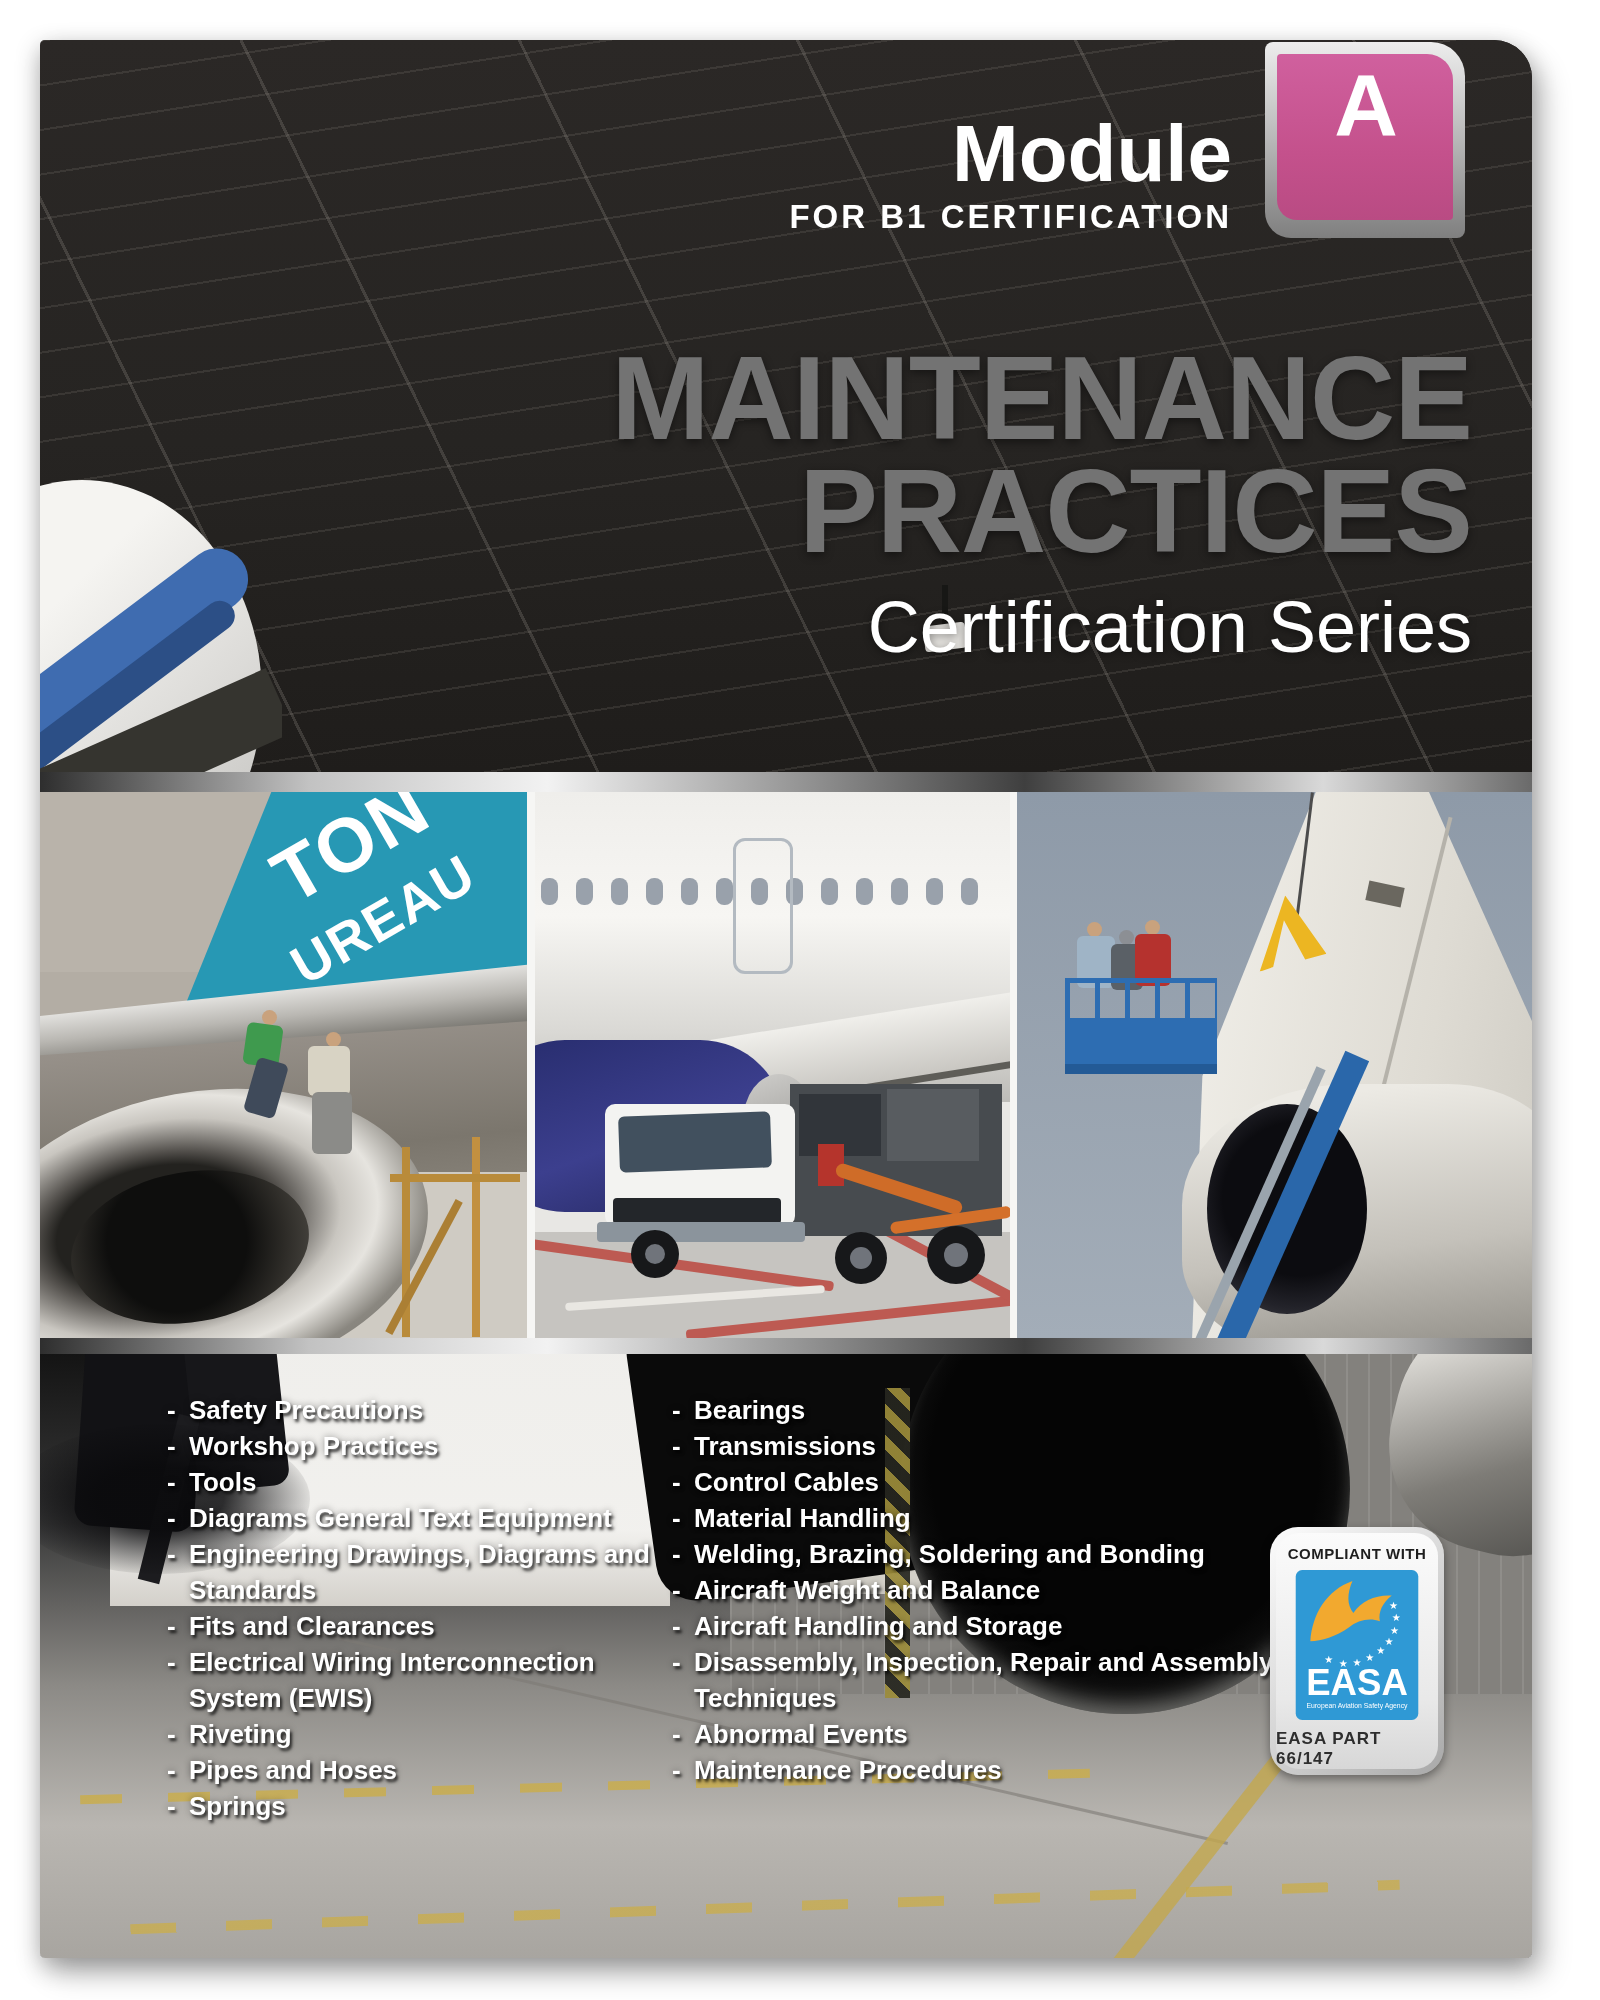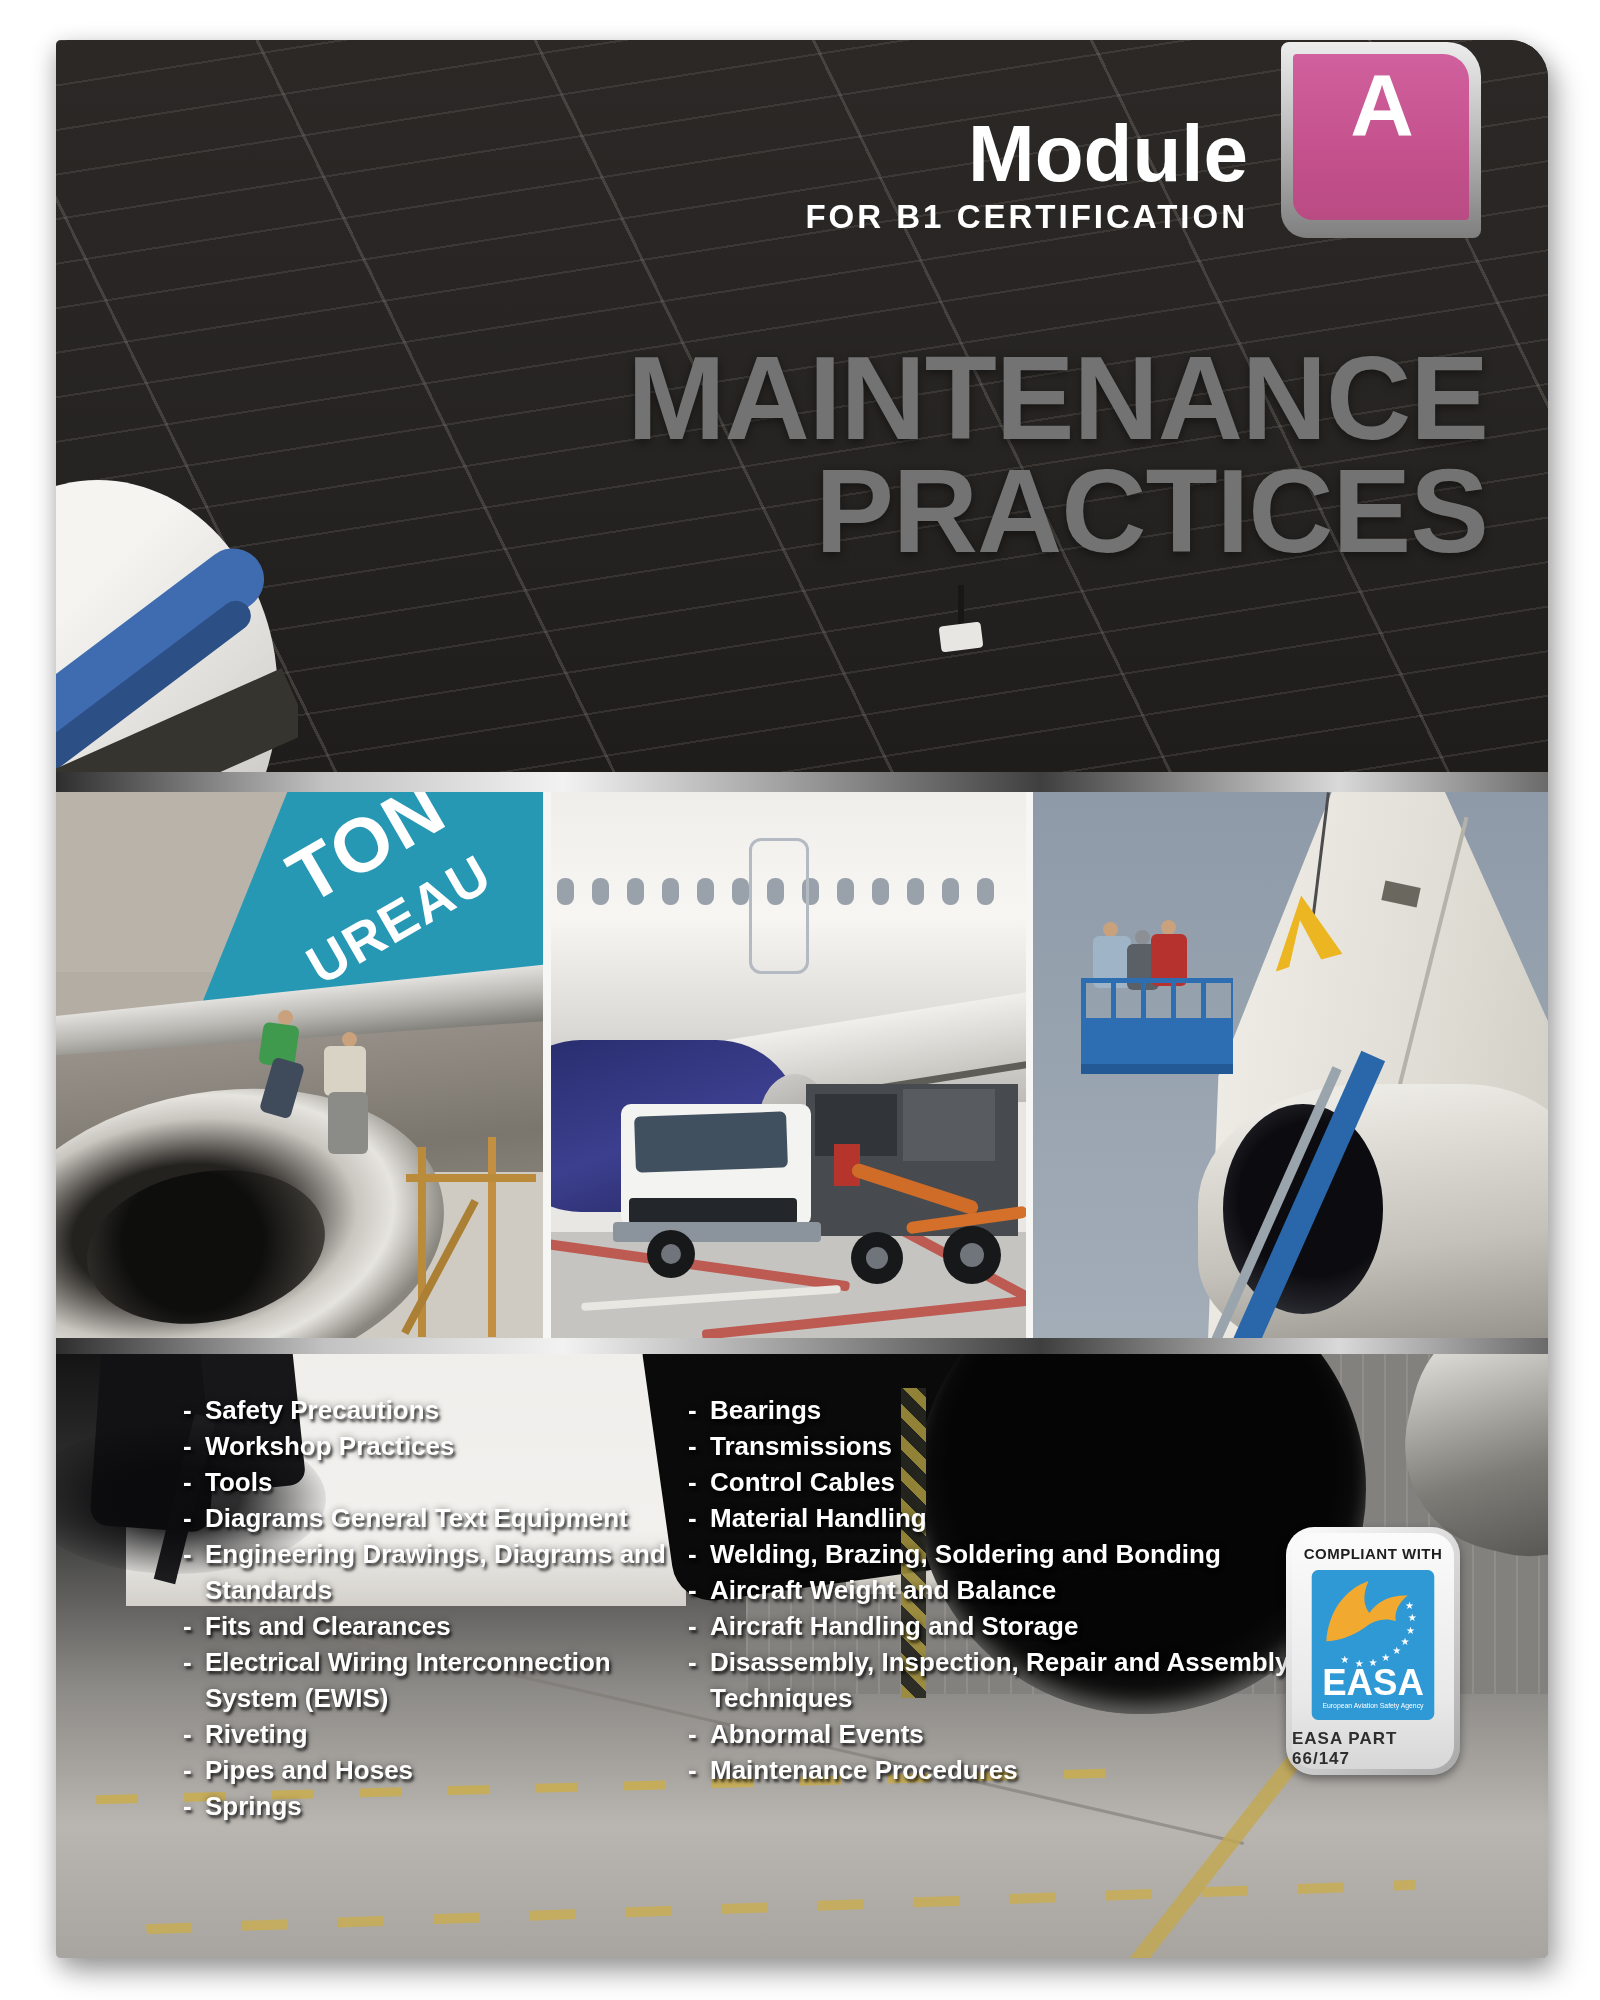--- a/index.html
+++ b/index.html
@@ -1,20 +1,20 @@
 <!DOCTYPE html>
 <html><head>
 <meta charset="utf-8">
 <style>
   html,body{margin:0;padding:0;width:1600px;height:2000px;background:#ffffff;overflow:hidden;
     font-family:"Liberation Sans",sans-serif;}
   .page{position:relative;width:1600px;height:2000px;background:#ffffff;}
 
   
-  .cover{position:absolute;left:56px;top:40px;width:1492px;height:1918px;background:#1d1b19;
+  .cover{position:absolute;left:40px;top:40px;width:1492px;height:1918px;background:#1d1b19;
     border-radius:5px 38px 6px 5px;overflow:hidden;
     box-shadow:0 8px 24px rgba(0,0,0,.30), 12px 16px 30px rgba(0,0,0,.20), inset 2px 0 0 #e3e3e3, inset 0 -2px 0 #d8d8d8;}
 
   
   .sec-top{position:absolute;left:0;top:0;width:1492px;height:732px;overflow:hidden;
     background:
       repeating-linear-gradient(171deg, rgba(150,144,136,.17) 0 2px, rgba(0,0,0,0) 2px 44px),
       repeating-linear-gradient(64deg, rgba(170,164,156,.22) 0 3px, rgba(0,0,0,0) 3px 250px),
       linear-gradient(180deg,#2b2826 0%,#262422 55%,#1f1d1b 100%);}
   .nose{position:absolute;left:-8px;top:430px;width:250px;height:302px;overflow:hidden;}
@@ -216,20 +216,21 @@
         <span class="badge-let">A</span>
       </div>
     </div>
 
     <div class="title-block">
       <div>MAINTENANCE</div>
       <div>PRACTICES</div>
     </div>
 
     <div class="series-block">
+      <div>Certification Series</div>
     </div>
 
     <div class="divider d1"></div>
 
     <div class="strip">
 
       <div class="photo ph1">
         <div class="p1-ceil"></div>
         <div class="p1-fin"></div>
         <span class="p1-t1">TON</span>

